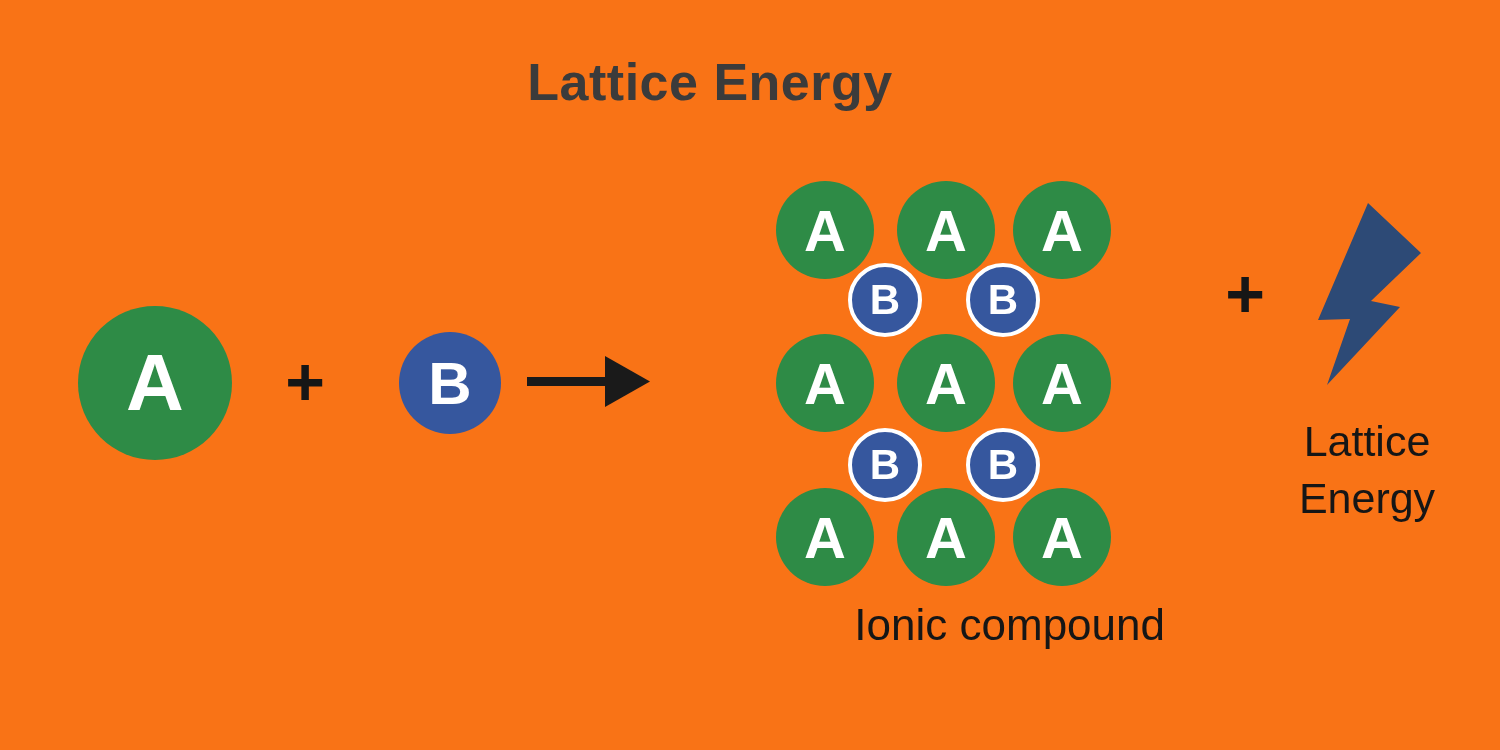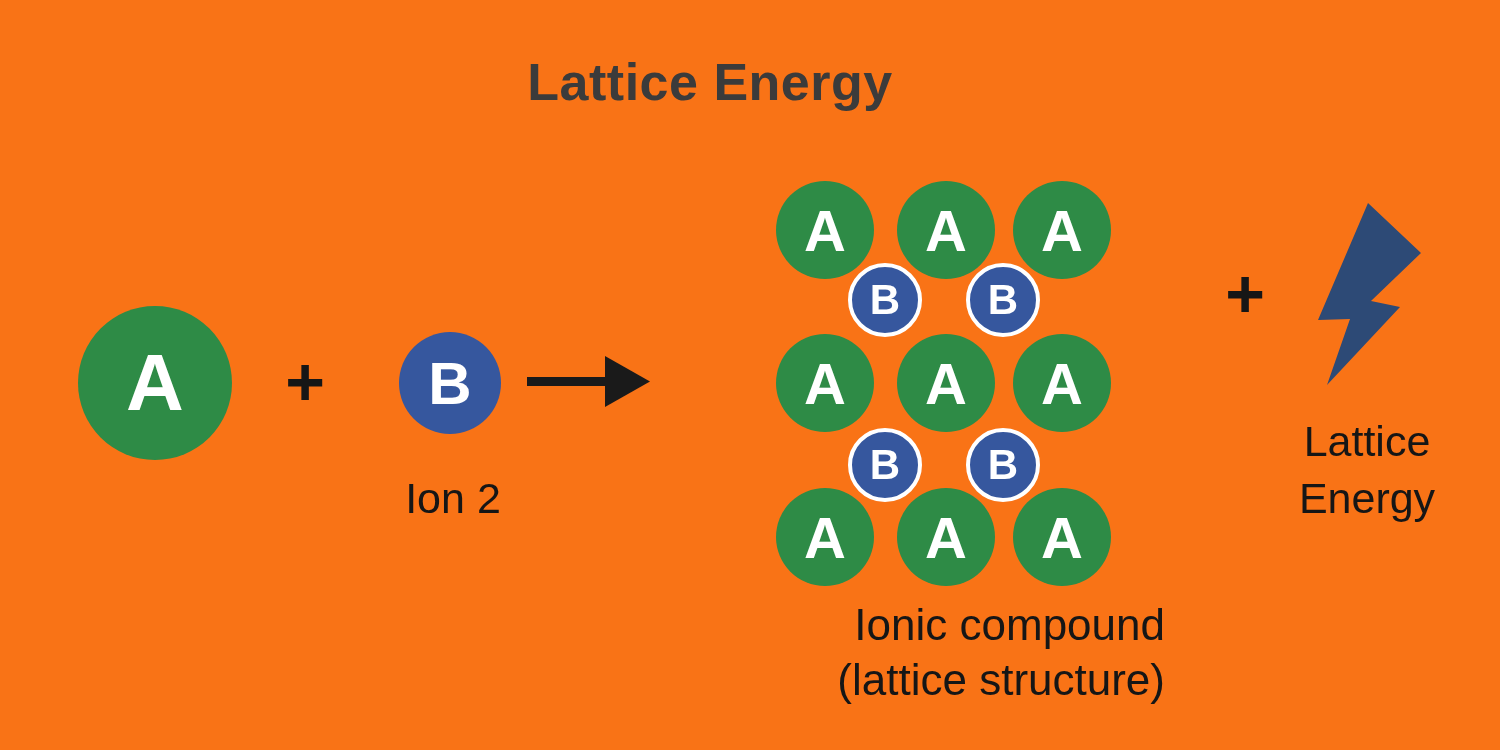--- a/index.html
+++ b/index.html
@@ -59,21 +59,20 @@
 
   <div class="circle green ion1-big">
     <span>A</span>
   </div>
 
   <div class="plus plus-left">+</div>
 
   <div class="circle blue ion2-big">
     <span>B</span>
   </div>
-  <div class="ion-label ion2-label">Ion 2</div>
 
   <svg class="arrow-svg" width="130" height="60" viewBox="0 0 130 60">
     <rect x="4" y="25" width="84" height="9" fill="#1a1a1a"></rect>
     <polygon points="82,4 127,29.5 82,55" fill="#1a1a1a"></polygon>
   </svg>
 
   <div class="lattice">
     <div class="circle green lat-a" style="left:36px;top:21px">
         <span>A</span>
       </div>
@@ -111,21 +110,20 @@
     <div class="circle blue lat-b" style="left:108px;top:268px">
         <span>B</span>
       </div>
     <div class="circle blue lat-b" style="left:226px;top:268px">
         <span>B</span>
       </div>
   </div>
 
   <div class="caption">
     <span>Ionic compound</span>
-    <span>(lattice structure)</span>
   </div>
 
   <div class="plus plus-right">+</div>
 
   <svg class="bolt-svg" width="140" height="210" viewBox="0 0 140 210">
     <polygon points="68,13 121,63 71,111 100,117 27,195 50,129 18,130" style="fill:var(--navy)"></polygon>
   </svg>
 
   <div class="energy-label">
     <span>Lattice</span>

